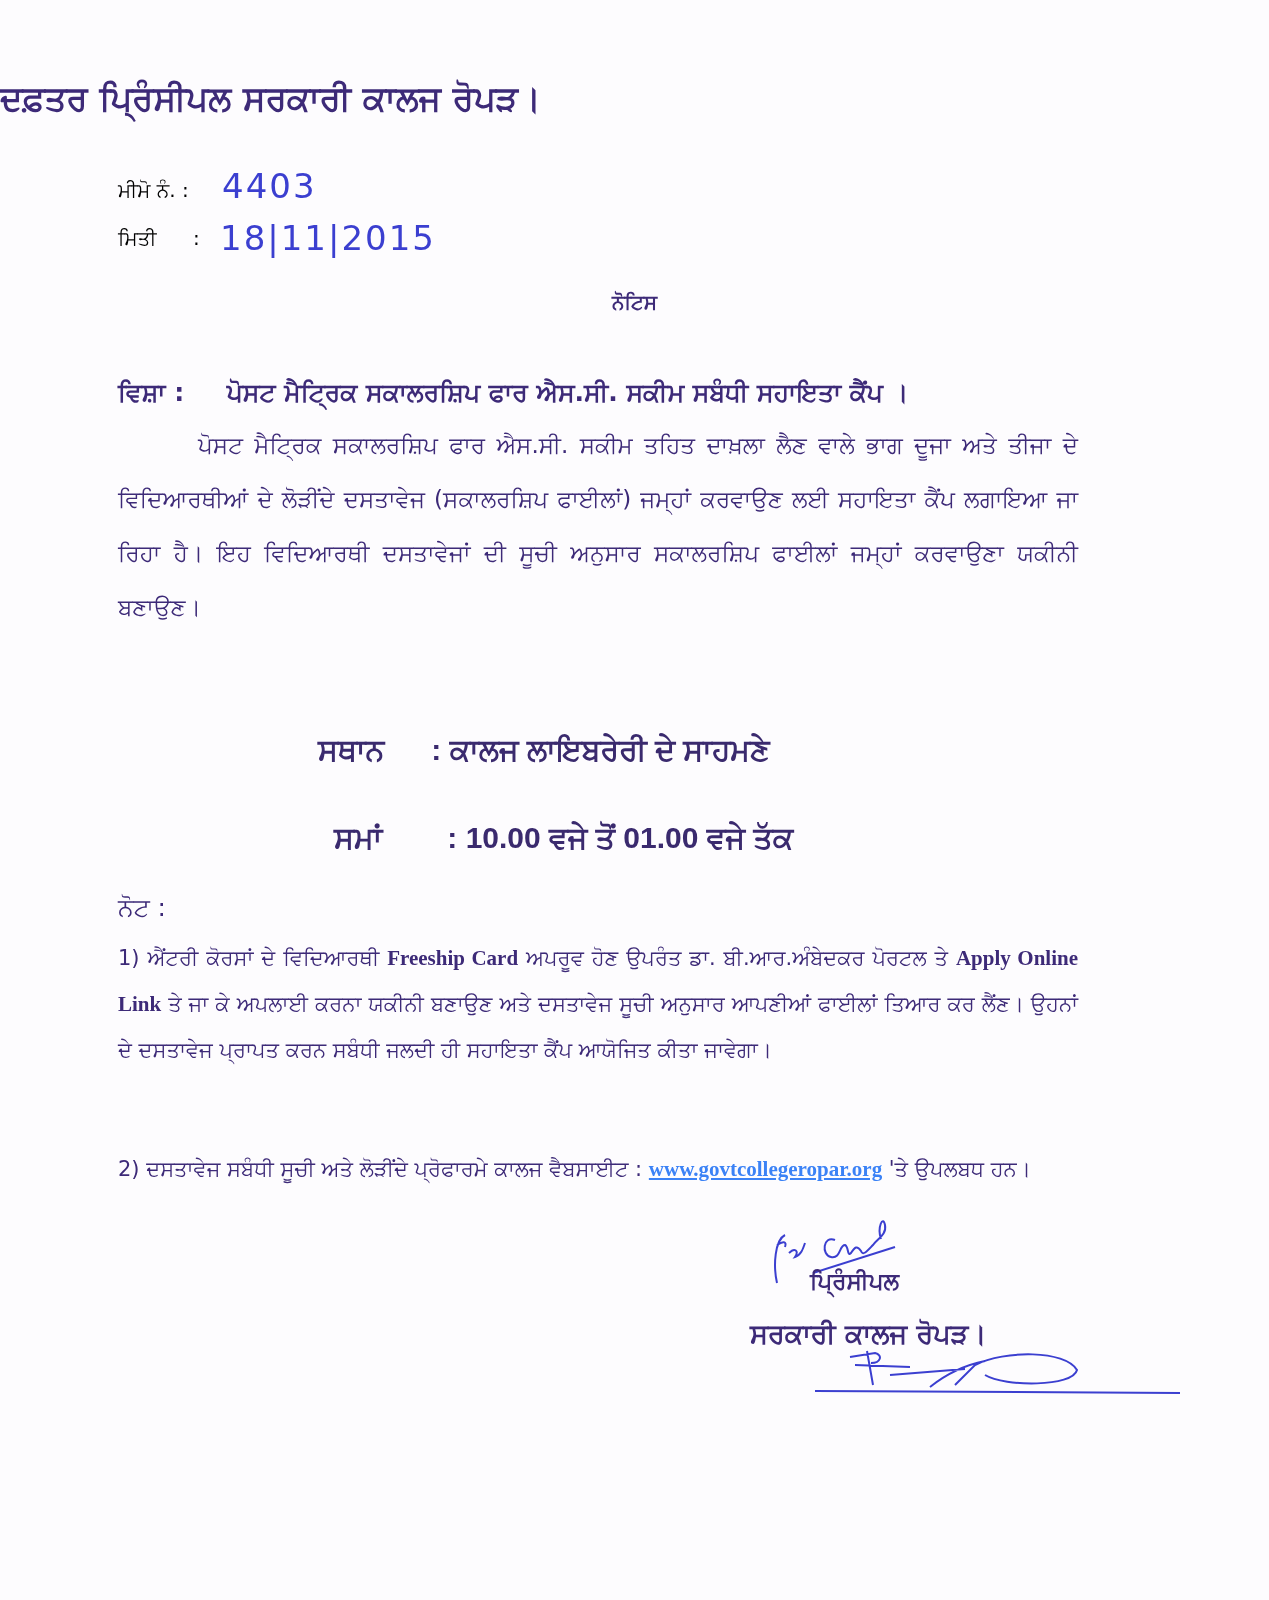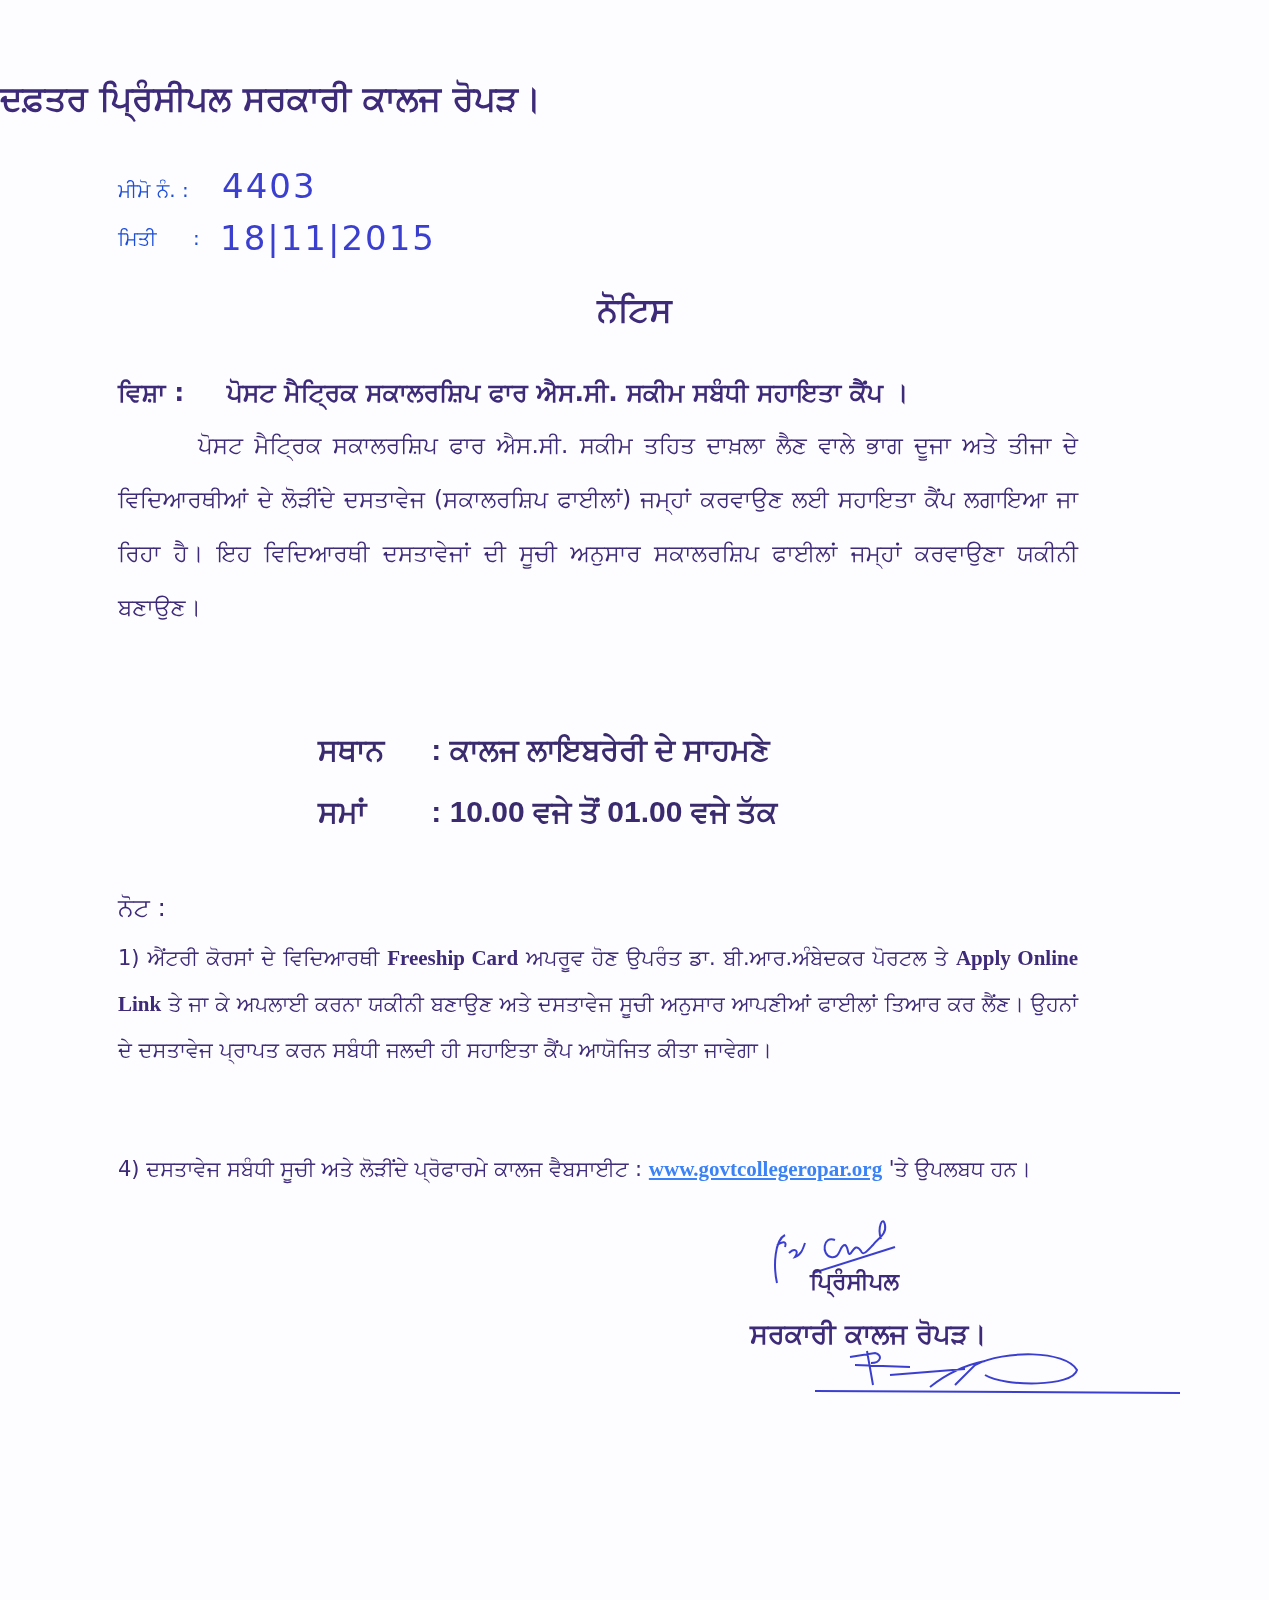--- a/index.html
+++ b/index.html
@@ -10,25 +10,25 @@
     color: #3a2a6e;
     position: relative;
     overflow: hidden;
   }
   .page { position: absolute; inset: 0; }
   .abs { position: absolute; white-space: nowrap; }
   .title {
     left: 0; right: 0; top: 78px; text-align: left;
     font-size: 34px; font-weight: bold; color: #3d2a78;
   }
-  .memo-label { left: 118px; font-size: 20px; color: #1d4ed8; }
+  .memo-label { left: 118px; font-size: 20px; color: #000000; }
   .hand { font-family: "DejaVu Sans", sans-serif; color: #3b3fd0; font-size: 34px; letter-spacing: 2px; }
   .notice-head {
     left: 0; right: 0; top: 290px; text-align: center;
-    font-size: 33px; font-weight: bold; color: #3d2a78;
+    font-size: 20px; font-weight: bold; color: #3d2a78;
   }
   .subject { left: 118px; top: 342px; font-size: 25px; font-weight: bold; color: #3d2a78; margin-top: 36px; }
   .subject .lbl { display: inline-block; width: 100px; }
   .para {
     position: absolute; left: 118px; width: 960px; top: 418px;
     font-size: 23px; line-height: 54px; color: #3d2a78;
     text-align: justify; text-indent: 80px;
   }
   .detail { left: 318px; font-size: 30px; font-weight: bold; color: #3a2a6e; font-family: "Liberation Sans", sans-serif; }
   .detail .k { display: inline-block; width: 105px; }
@@ -63,33 +63,33 @@
     <span class="lbl">ਵਿਸ਼ਾ :</span>
     <span>ਪੋਸਟ ਮੈਟ੍ਰਿਕ ਸਕਾਲਰਸ਼ਿਪ ਫਾਰ ਐਸ.ਸੀ. ਸਕੀਮ ਸਬੰਧੀ ਸਹਾਇਤਾ ਕੈਂਪ ।</span>
   </div>
 
   <div class="para">ਪੋਸਟ ਮੈਟ੍ਰਿਕ ਸਕਾਲਰਸ਼ਿਪ ਫਾਰ ਐਸ.ਸੀ. ਸਕੀਮ ਤਹਿਤ ਦਾਖ਼ਲਾ ਲੈਣ ਵਾਲੇ ਭਾਗ ਦੂਜਾ ਅਤੇ ਤੀਜਾ ਦੇ ਵਿਦਿਆਰਥੀਆਂ ਦੇ ਲੋੜੀਂਦੇ ਦਸਤਾਵੇਜ (ਸਕਾਲਰਸ਼ਿਪ ਫਾਈਲਾਂ) ਜਮ੍ਹਾਂ ਕਰਵਾਉਣ ਲਈ ਸਹਾਇਤਾ ਕੈਂਪ ਲਗਾਇਆ ਜਾ ਰਿਹਾ ਹੈ। ਇਹ ਵਿਦਿਆਰਥੀ ਦਸਤਾਵੇਜਾਂ ਦੀ ਸੂਚੀ ਅਨੁਸਾਰ ਸਕਾਲਰਸ਼ਿਪ ਫਾਈਲਾਂ ਜਮ੍ਹਾਂ ਕਰਵਾਉਣਾ ਯਕੀਨੀ ਬਣਾਉਣ।</div>
 
   <div class="abs detail" style="top:733px;">
     <span class="k">ਸਥਾਨ</span>
     <span>: ਕਾਲਜ ਲਾਇਬਰੇਰੀ ਦੇ ਸਾਹਮਣੇ</span>
   </div>
-  <div class="abs detail" style="top:795px;">
+  <div class="abs detail" style="top:821px;margin-left:16px;">
     <span class="k">ਸਮਾਂ</span>
     <span>: 10.00 ਵਜੇ ਤੋਂ 01.00 ਵਜੇ ਤੱਕ</span>
   </div>
 
   <div class="abs note-head">ਨੋਟ :</div>
 
   <div class="note" style="top:935px;">
     <span>1) ਐਂਟਰੀ ਕੋਰਸਾਂ ਦੇ ਵਿਦਿਆਰਥੀ </span><span class="serif">Freeship Card</span><span> ਅਪਰੂਵ ਹੋਣ ਉਪਰੰਤ ਡਾ. ਬੀ.ਆਰ.ਅੰਬੇਦਕਰ ਪੋਰਟਲ ਤੇ </span><span class="serif">Apply Online Link</span><span> ਤੇ ਜਾ ਕੇ ਅਪਲਾਈ ਕਰਨਾ ਯਕੀਨੀ ਬਣਾਉਣ ਅਤੇ ਦਸਤਾਵੇਜ ਸੂਚੀ ਅਨੁਸਾਰ ਆਪਣੀਆਂ ਫਾਈਲਾਂ ਤਿਆਰ ਕਰ ਲੈਂਣ। ਉਹਨਾਂ ਦੇ ਦਸਤਾਵੇਜ ਪ੍ਰਾਪਤ ਕਰਨ ਸਬੰਧੀ ਜਲਦੀ ਹੀ ਸਹਾਇਤਾ ਕੈਂਪ ਆਯੋਜਿਤ ਕੀਤਾ ਜਾਵੇਗਾ।</span>
   </div>
 
   <div class="note" style="top:1146px;">
-    <span>4) ਦਸਤਾਵੇਜ ਸਬੰਧੀ ਸੂਚੀ ਅਤੇ ਲੋੜੀਂਦੇ ਪ੍ਰੋਫਾਰਮੇ ਕਾਲਜ ਵੈਬਸਾਈਟ : </span><a class="link">www.govtcollegeropar.org</a><span> 'ਤੇ ਉਪਲਬਧ ਹਨ।</span>
+    <span>2) ਦਸਤਾਵੇਜ ਸਬੰਧੀ ਸੂਚੀ ਅਤੇ ਲੋੜੀਂਦੇ ਪ੍ਰੋਫਾਰਮੇ ਕਾਲਜ ਵੈਬਸਾਈਟ : </span><a class="link">www.govtcollegeropar.org</a><span> 'ਤੇ ਉਪਲਬਧ ਹਨ।</span>
   </div>
 
   <svg class="sig" style="left:765px; top:1205px;" width="150" height="85" viewBox="0 0 150 85">
     <path d="M20 30 C10 35 8 60 12 78 M12 40 C18 36 22 36 20 42 M24 48 C30 42 34 46 30 52 C36 50 38 44 40 38" stroke="#3b3fd0" stroke-width="2" fill="none"></path>
     <path d="M70 35 C58 30 56 50 66 52 C76 54 74 40 80 40 C84 42 82 52 86 48 C90 42 92 40 96 46 C98 52 104 44 108 40 C112 34 122 30 120 20 C118 10 112 22 116 34" stroke="#3b3fd0" stroke-width="2" fill="none"></path>
     <path d="M48 68 L130 42" stroke="#3b3fd0" stroke-width="2" fill="none"></path>
   </svg>
 
   <div class="abs sig-role">ਪ੍ਰਿੰਸੀਪਲ</div>
   <div class="abs sig-org">ਸਰਕਾਰੀ ਕਾਲਜ ਰੋਪੜ।</div>

